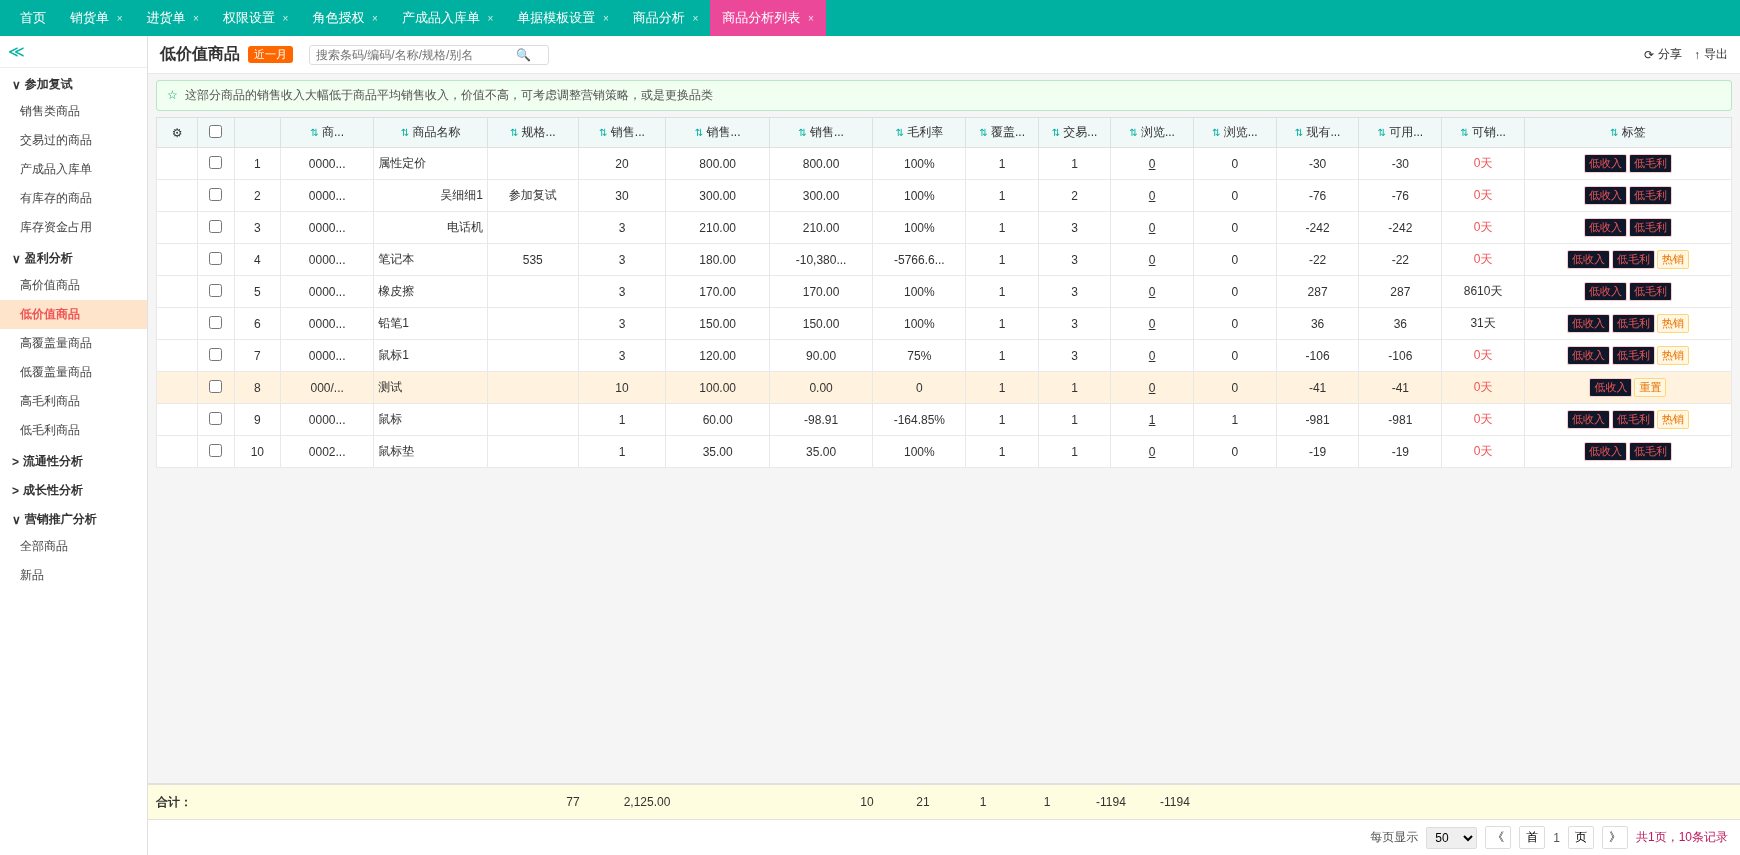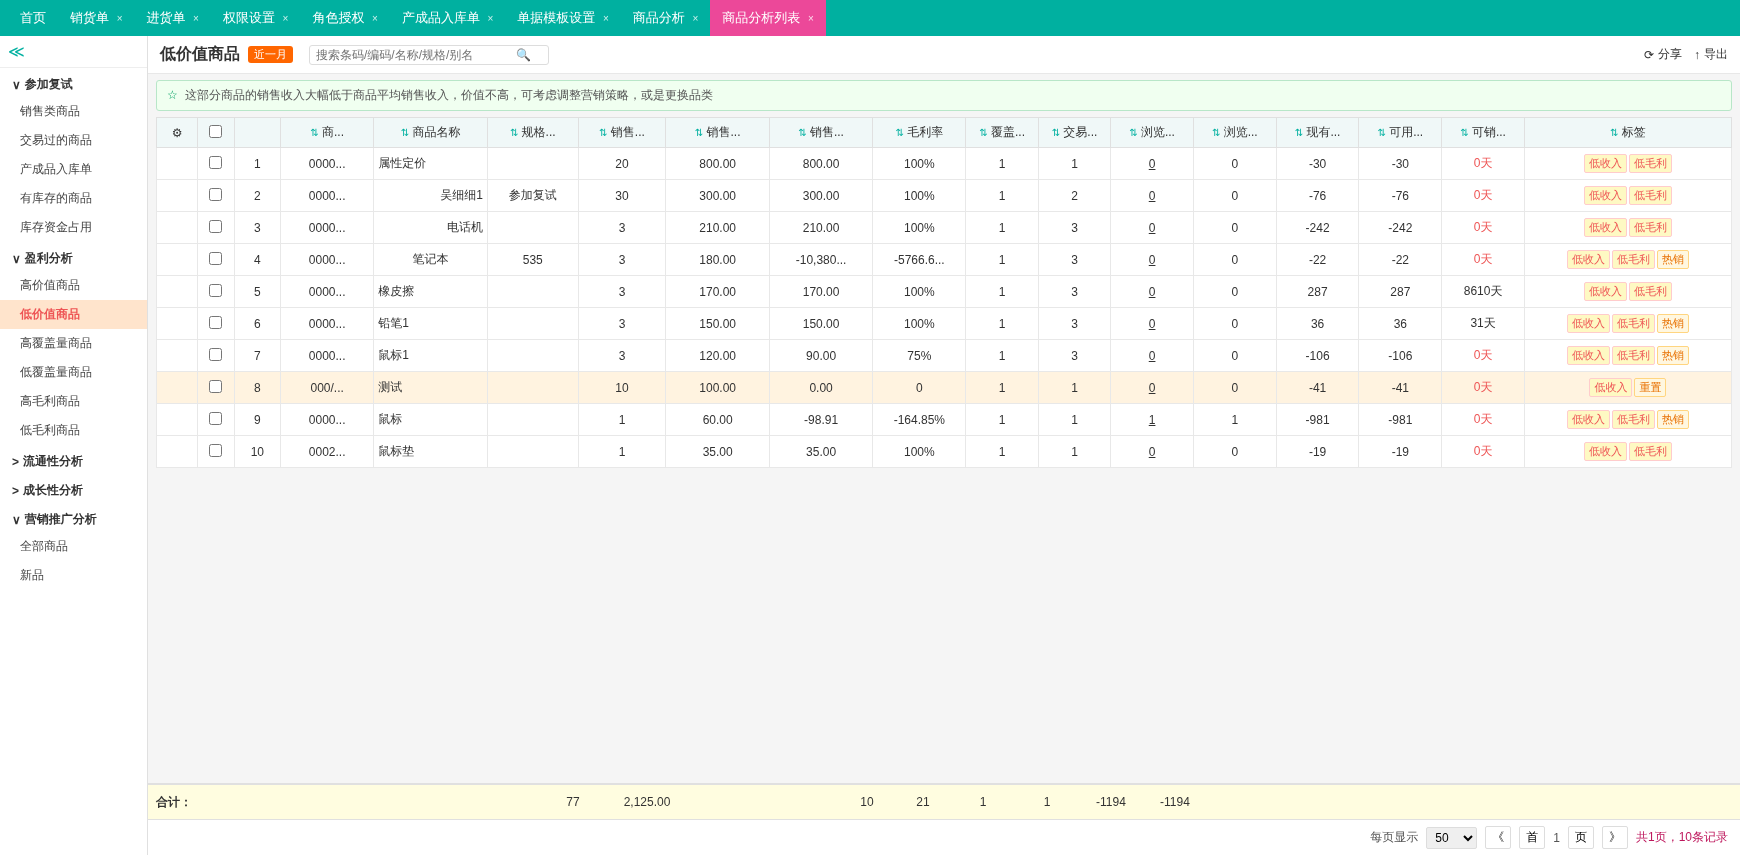--- a/index.html
+++ b/index.html
@@ -162,21 +162,21 @@
       border: 1px solid #e8e8e8;
       padding: 5px 4px;
       text-align: center;
       color: #333;
       font-size: 12px;
       white-space: nowrap;
       overflow: hidden;
       text-overflow: ellipsis;
     }
     tr.highlighted td { background: #fff3e0; }
-    .tag-red { color: #e55; font-size: 11px; background: #fef9c3; border: 1px solid #ffcccc; padding: 1px 4px; border-radius: 2px; margin: 1px; display: inline-block; }
+    .tag-red { color: #e55; font-size: 11px; background: #0f172a; border: 1px solid #ffcccc; padding: 1px 4px; border-radius: 2px; margin: 1px; display: inline-block; }
     .tag-orange { color: #e87000; font-size: 11px; background: #fff7e0; border: 1px solid #ffd580; padding: 1px 4px; border-radius: 2px; margin: 1px; display: inline-block; }
     .zero-link { text-decoration: underline; color: #333; }
     .checkbox-cell { width: 28px; }
 
     
     .table-footer {
       background: #fffde0;
       border-top: 2px solid #e0e0e0;
       display: flex;
       align-items: center;
@@ -425,21 +425,21 @@
       <td>-242</td>
       <td>-242</td>
       <td style="color:#e55">0天</td>
       <td><span class="tag-red">低收入</span><span class="tag-red">低毛利</span></td>
     </tr>
             <tr>
       <td></td>
       <td class="checkbox-cell"><input type="checkbox" style=""></td>
       <td>4</td>
       <td>0000...</td>
-      <td style="text-align:center">笔记本</td>
+      <td style="text-align:left">笔记本</td>
       <td>535</td>
       <td>3</td>
       <td>180.00</td>
       <td>-10,380...</td>
       <td>-5766.6...</td>
       <td>1</td>
       <td>3</td>
       <td><span class="zero-link">0</span></td>
       <td>0</td>
       <td>-22</td>

